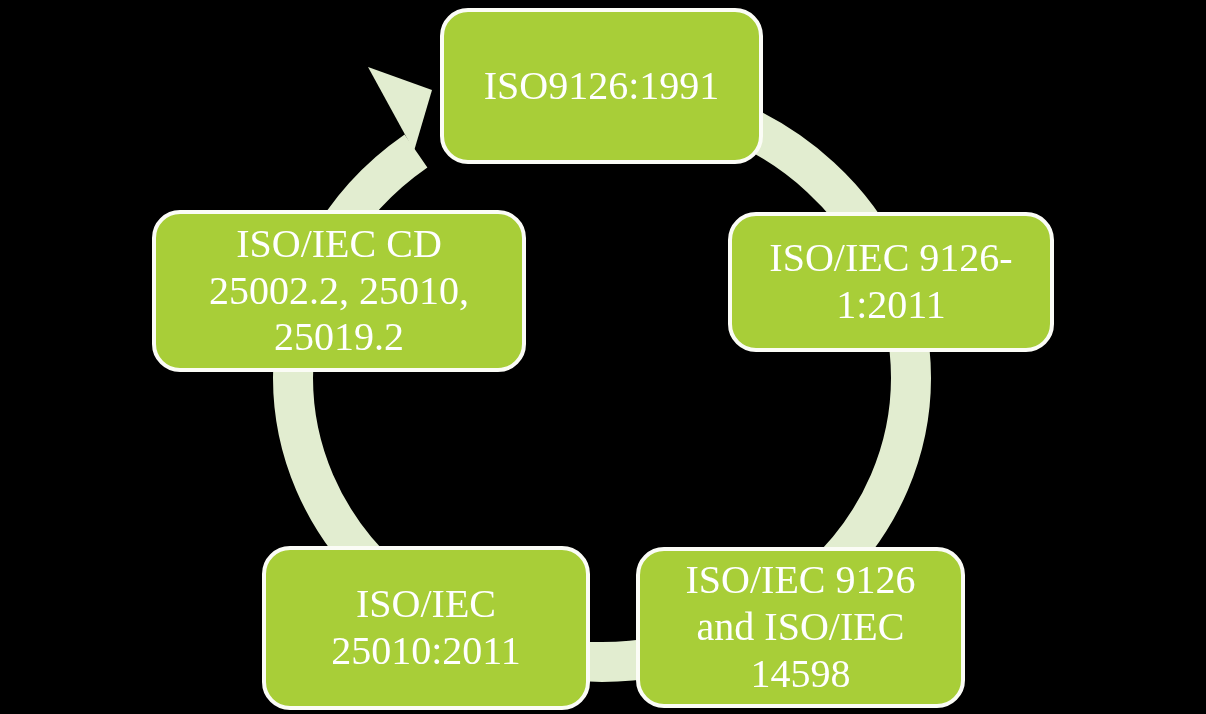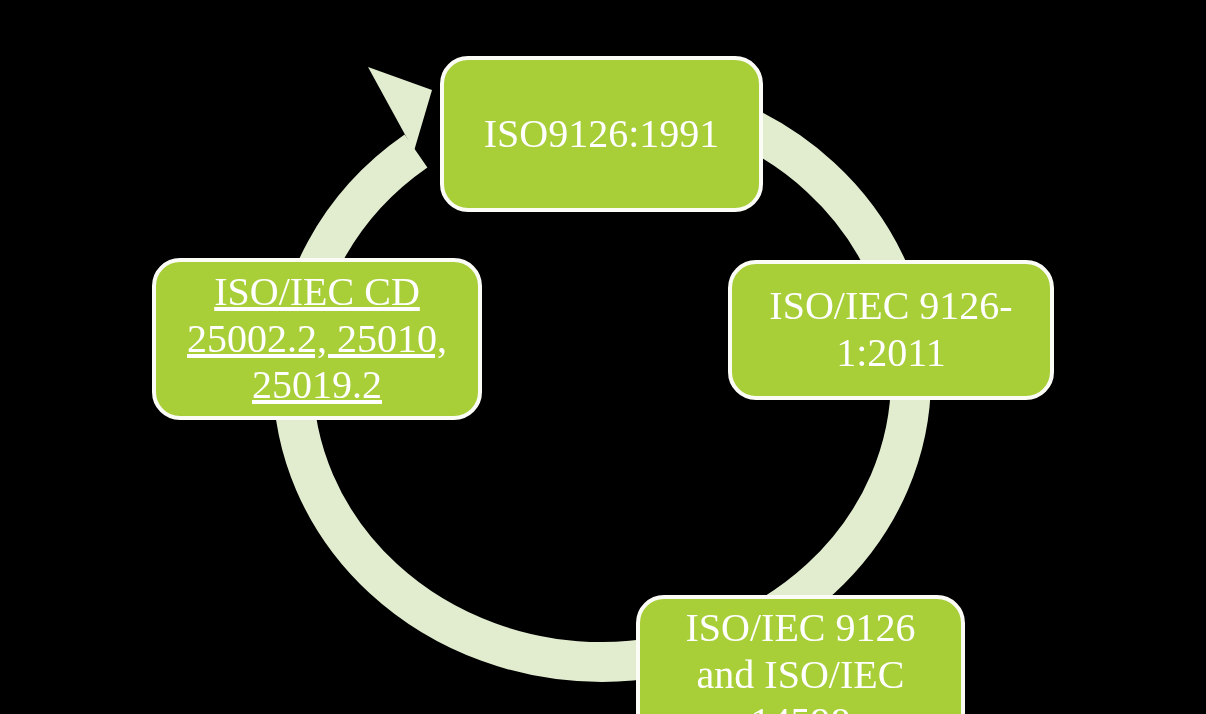--- a/index.html
+++ b/index.html
@@ -39,27 +39,26 @@
     border: 4px solid #FBFCF6;
     border-radius: 28px;
     display: flex;
     align-items: center;
     justify-content: center;
     text-align: center;
     color: #FFFFFF;
     font-size: 40px;
     line-height: 1.17;
     padding: 0 24px;
-    margin-top: 48px;
   }
   .node-top          { left: 440px; top: 8px;   width: 323px; height: 156px; }
   .node-right        { left: 728px; top: 212px; width: 326px; height: 140px; }
   .node-bottom-right { left: 636px; top: 547px; width: 329px; height: 161px; }
   .node-bottom-left  { left: 262px; top: 546px; width: 328px; height: 164px; }
-  .node-left         { left: 152px; top: 210px; width: 330px; height: 162px; text-decoration: underline; }
+  .node-left         { left: 152px; top: 210px; width: 374px; height: 162px; }
 </style>
 </head>
 <body>
 
 <div class="stage">
 
   <svg class="ring-svg" viewBox="0 0 1206 714" aria-hidden="true">
 
     <path class="band" d="M 602 94
              A 309 284 0 0 1 911 378
@@ -74,18 +73,21 @@
   </div>
 
   <div class="node node-right">
     <span>ISO/IEC 9126-1:2011</span>
   </div>
 
   <div class="node node-bottom-right">
     <span>ISO/IEC 9126 and ISO/IEC 14598</span>
   </div>
 
+  <div class="node node-bottom-left">
+    <span>ISO/IEC 25010:2011</span>
+  </div>
 
   <div class="node node-left">
     <span>ISO/IEC CD 25002.2, 25010, 25019.2</span>
   </div>
 
 </div>
 
 </body></html>

